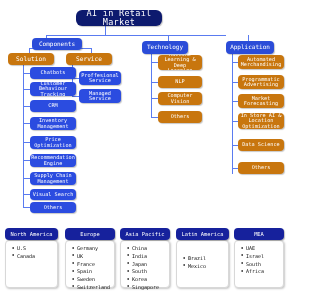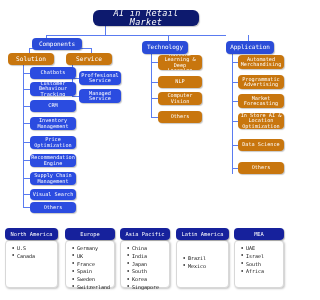--- a/index.html
+++ b/index.html
@@ -120,21 +120,21 @@
   <div class="conn h" style="left:151px; top:117px; width:7px;"></div>
 
   <div class="conn v" style="left:232px; top:54px; height:120px;"></div>
   <div class="conn h" style="left:232px; top:62px; width:6px;"></div>
   <div class="conn h" style="left:232px; top:82px; width:6px;"></div>
   <div class="conn h" style="left:232px; top:101px; width:6px;"></div>
   <div class="conn h" style="left:232px; top:121px; width:6px;"></div>
   <div class="conn h" style="left:232px; top:145px; width:6px;"></div>
   <div class="conn h" style="left:232px; top:168px; width:6px;"></div>
 
-  <div class="node root" style="left:93px; top:10px; width:106px; height:16px;font-style:italic;">AI in Retail Market</div>
+  <div class="node root" style="left:76px; top:10px; width:86px; height:16px;">AI in Retail Market</div>
 
   <div class="node blue-mid" style="left:32px; top:38px; width:50px; height:12px;">Components</div>
 
   <div class="node orange-mid" style="left:8px; top:53px; width:46px; height:12px;">Solution</div>
 
   <div class="node blue" style="left:30px; top:67px; width:46px; height:12px;">Chatbots</div>
   <div class="node blue" style="left:30px; top:82px; width:46px; height:14px;">Customer Behaviour Tracking</div>
   <div class="node blue" style="left:30px; top:100px; width:46px; height:12px;">CRM</div>
   <div class="node blue" style="left:30px; top:117px; width:46px; height:13px;">Inventory Management</div>
   <div class="node blue" style="left:30px; top:136px; width:46px; height:13px;">Price Optimization</div>

